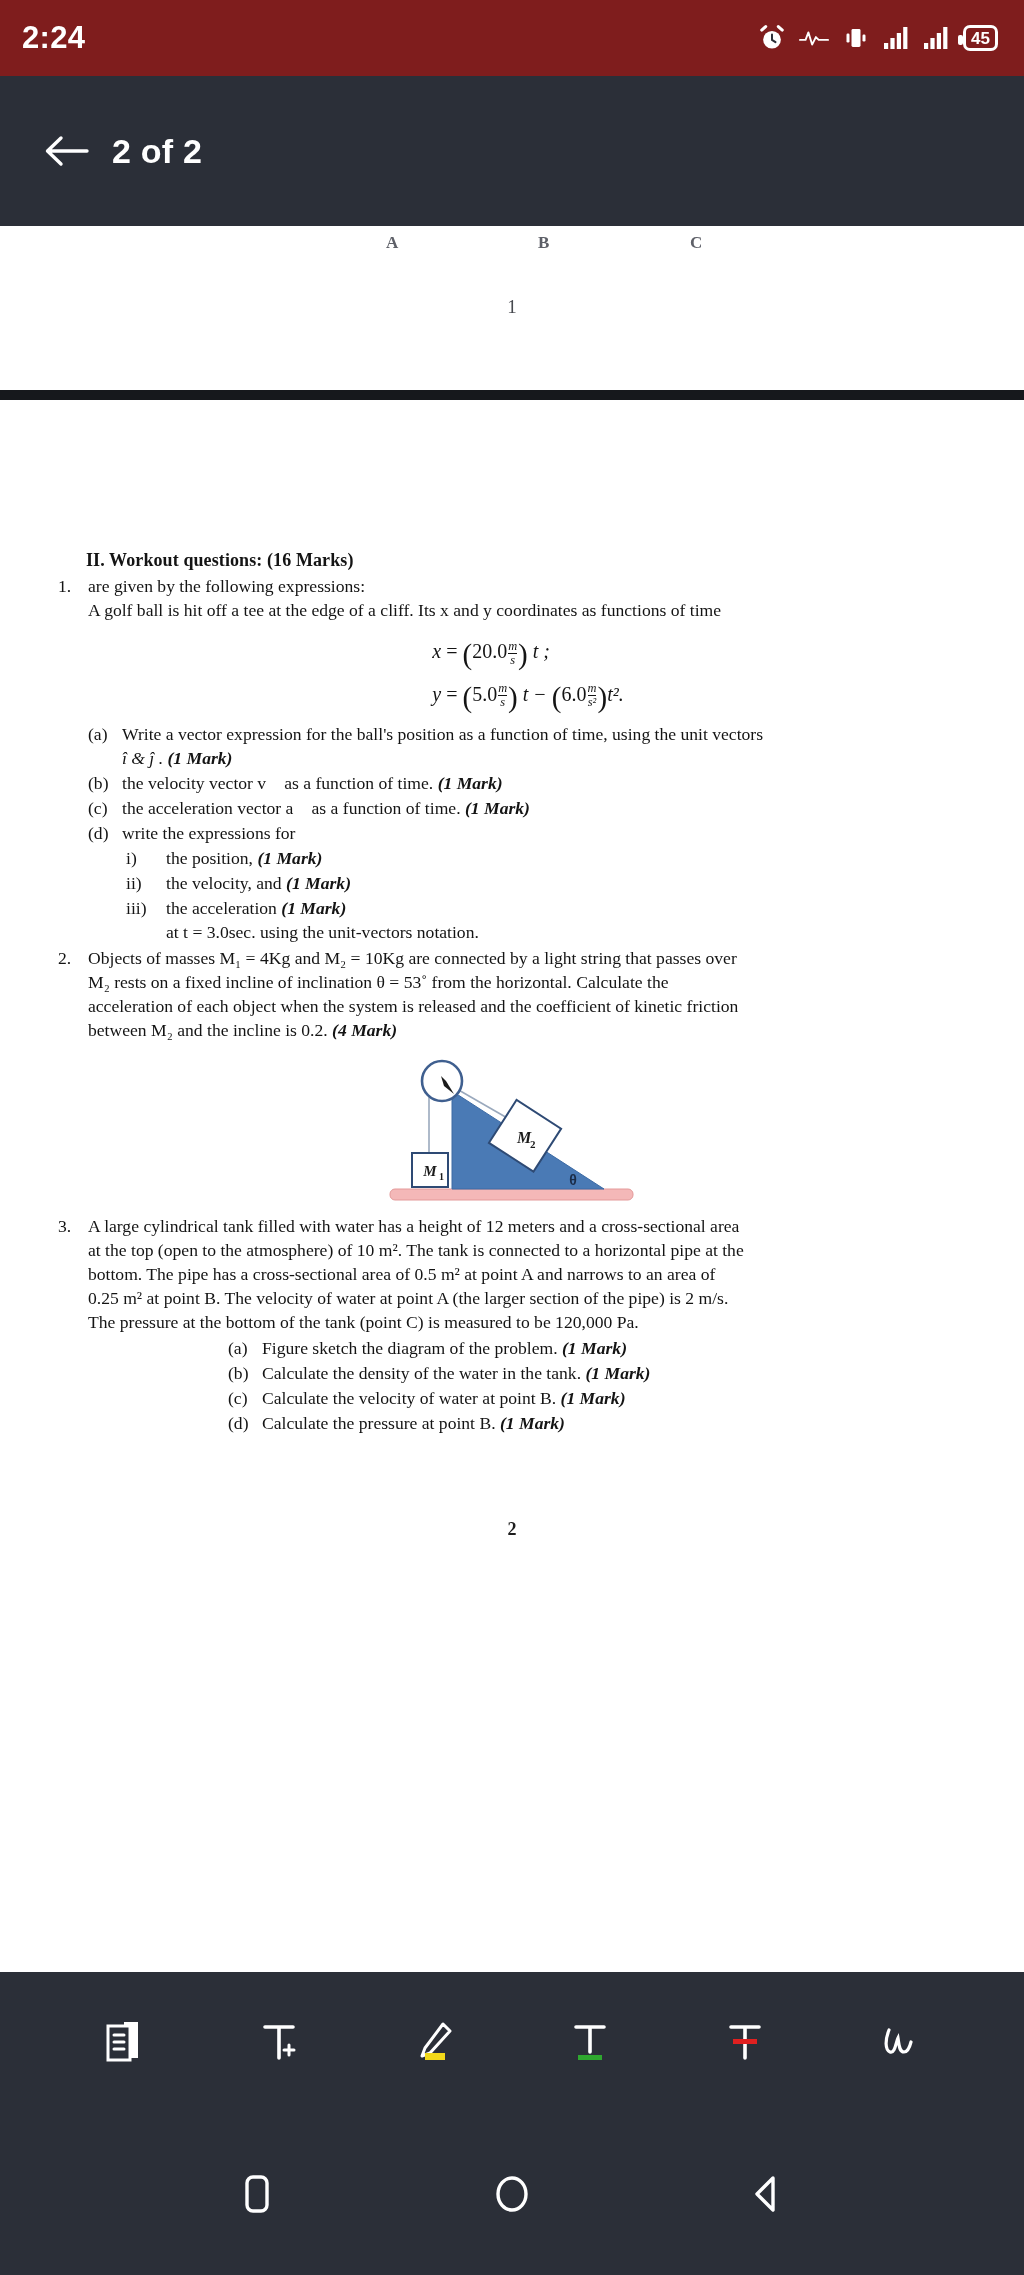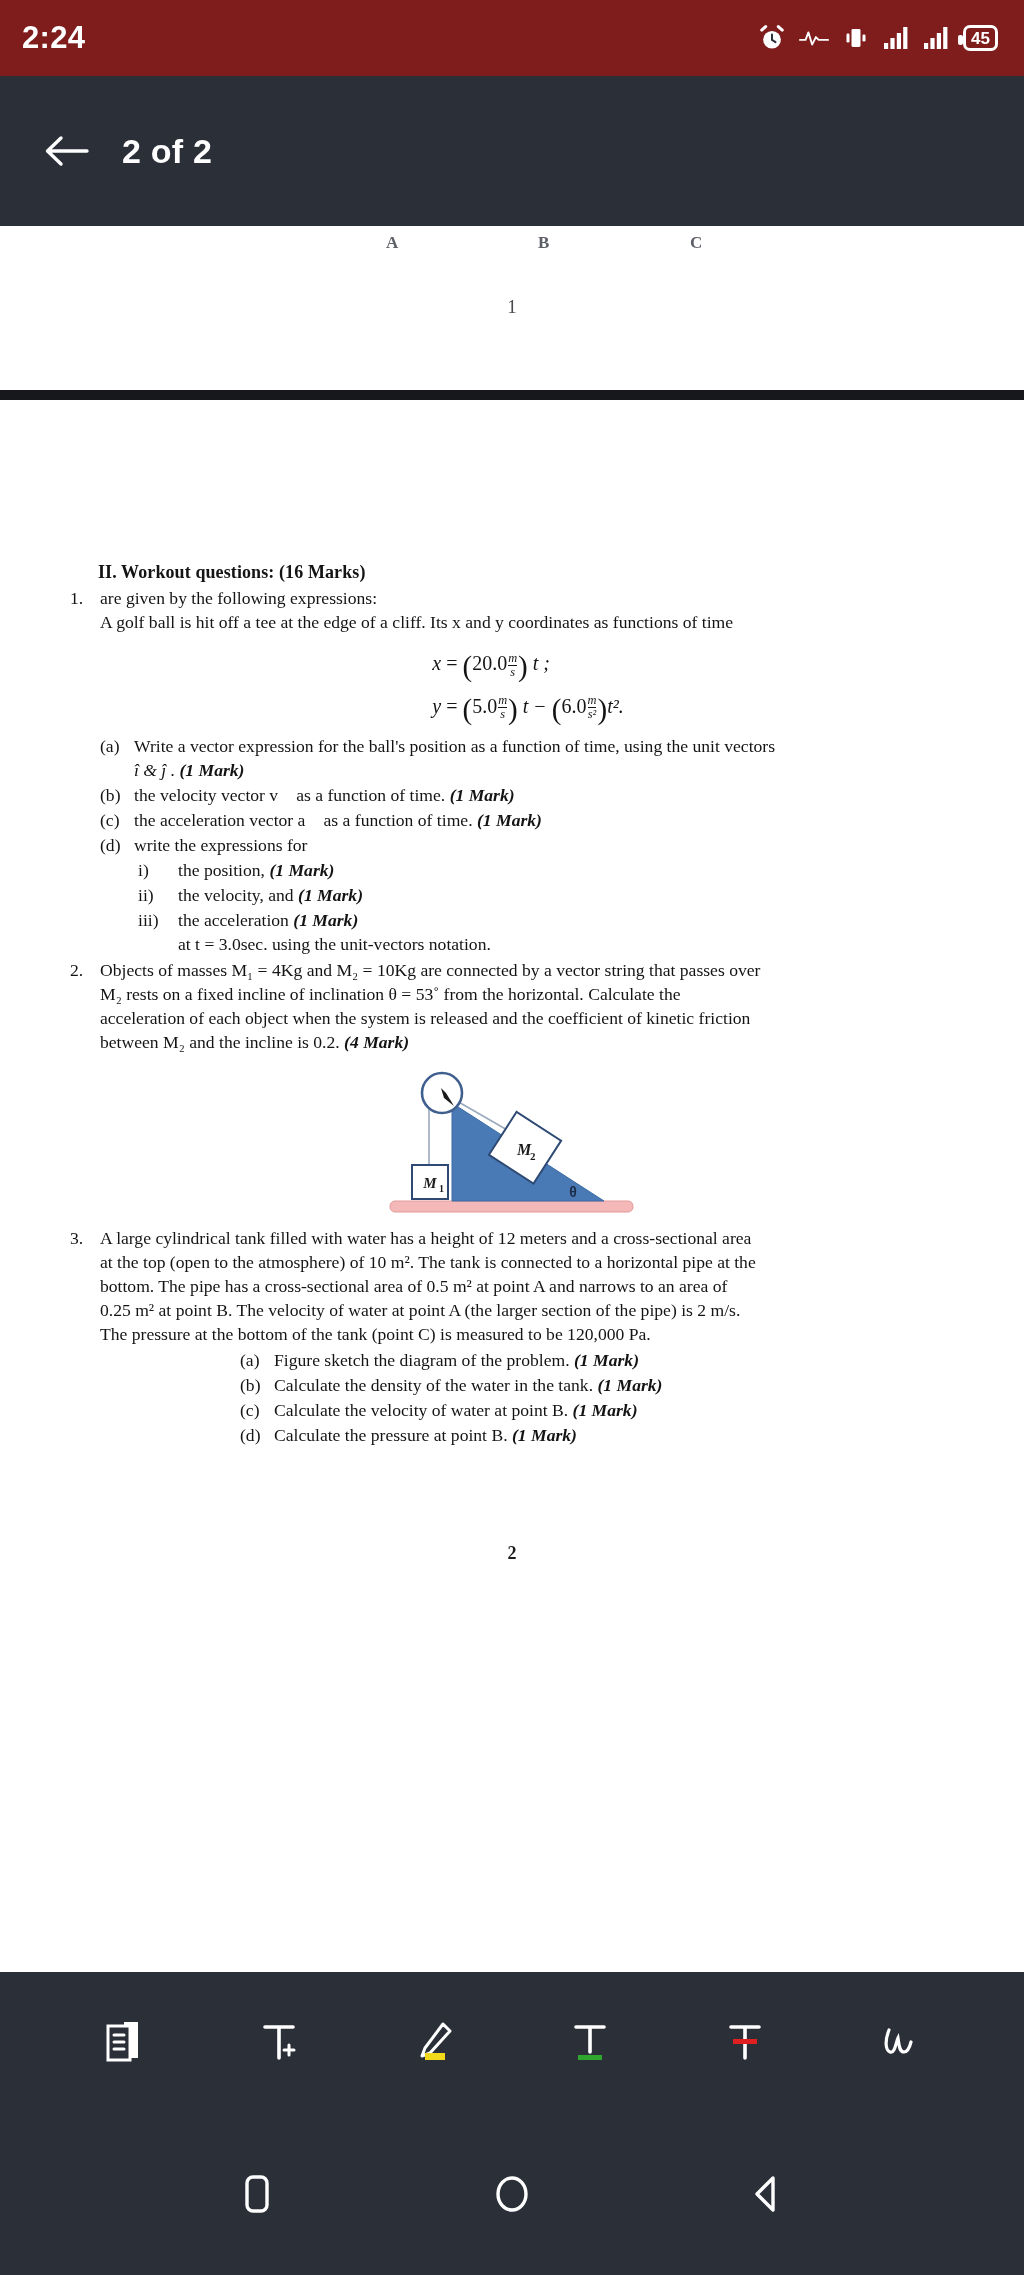--- a/index.html
+++ b/index.html
@@ -75,21 +75,21 @@
     height: 52px;
     display: flex;
     align-items: center;
     justify-content: center;
     cursor: pointer;
   }
   .appbar-title {
     color: #ffffff;
     font-size: 34px;
     font-weight: 600;
-    margin-left: 30px;
+    margin-left: 20px;
     letter-spacing: 0.2px;
   }
 
   
   .viewer {
     position: absolute;
     top: 226px;
     left: 0;
     width: 1024px;
     height: 1746px;
@@ -135,21 +135,21 @@
     height: 10px;
     background: #16181c;
     box-shadow: 0 0 0 1px #0d0e11;
   }
 
   
   .page2 {
     background: #ffffff;
     position: relative;
     height: 1240px;
-    padding: 12px;
+    padding: 0;
   }
   .doc-body {
     padding: 148px 56px 0 58px;
     font-family: "Liberation Serif", serif;
     color: #141414;
     font-size: 17.6px;
     line-height: 1.36;
   }
   .sec-heading {
     font-weight: bold;
@@ -431,21 +431,21 @@
               </div>
             </div>
             <div style="margin-left:40px">at t = 3.0sec. using the unit-vectors notation.</div>
           </div>
         </div>
       </div>
 
       <div class="qitem">
         <div class="qnum">2.</div>
         <div class="qtext">
-          <div>Objects of masses M₁ = 4Kg and M₂ = 10Kg are connected by a vector string that passes over</div>
+          <div>Objects of masses M₁ = 4Kg and M₂ = 10Kg are connected by a light string that passes over</div>
           <div>M₂ rests on a fixed incline of inclination θ = 53˚ from the horizontal. Calculate the</div>
           <div>acceleration of each object when the system is released and the coefficient of kinetic friction</div>
           <div>
             <span>between M₂ and the incline is 0.2.</span>
             <span class="mark">(4 Mark)</span>
           </div>
         </div>
       </div>
 
       <div class="figure">

